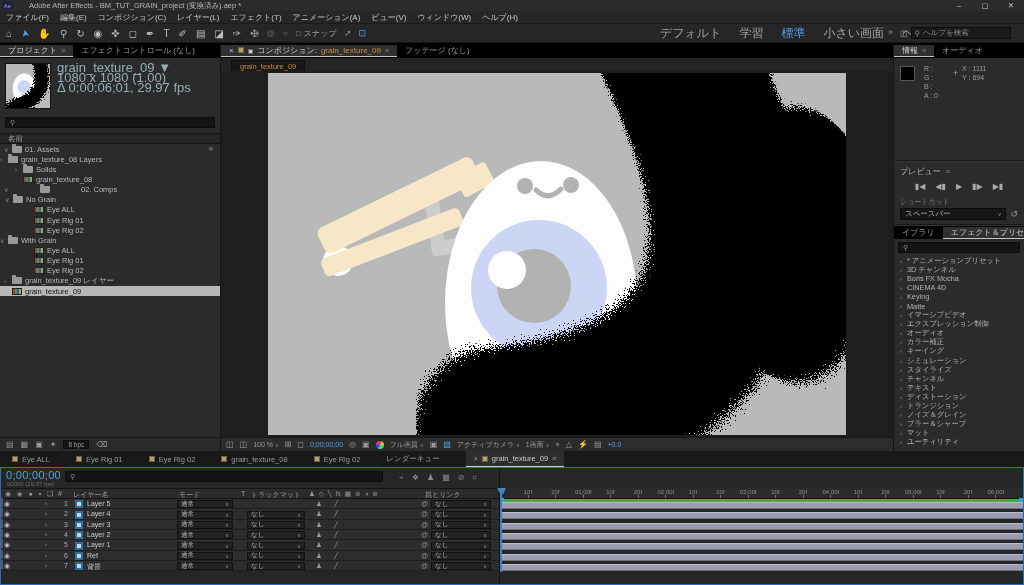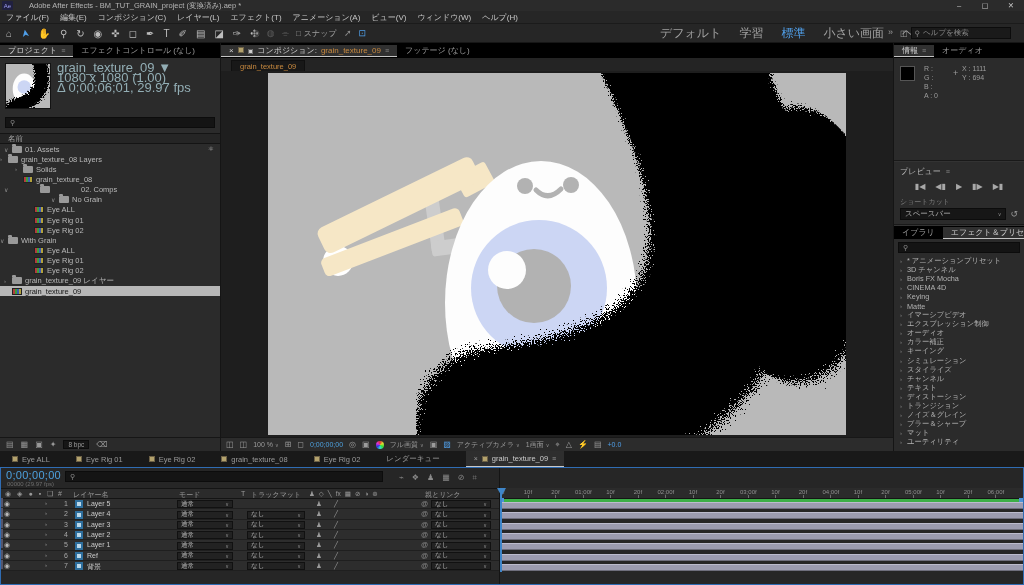--- a/index.html
+++ b/index.html
@@ -276,21 +276,21 @@
       </div>
 
       <div class="prow" data-name="project-tree-item" style="padding-left: 4px; gap: 28px;">
         <span class="arrow" data-name="twirl-icon">∨</span>
         <span class="fico" data-name="folder-icon"></span>
 
         <span data-name="item-label">02. Comps</span>
 
       </div>
 
-      <div class="prow" data-name="project-tree-item" style="padding-left: 16px; margin-left: 35px;">
+      <div class="prow" data-name="project-tree-item" style="padding-left: 5px;">
         <span class="arrow" data-name="twirl-icon">∨</span>
         <span class="fico" data-name="folder-icon"></span>
 
         <span data-name="item-label">No Grain</span>
 
       </div>
 
       <div class="prow" data-name="project-tree-item" style="padding-left: 26px;">
         <span class="arrow" data-name="twirl-icon"></span>
 

